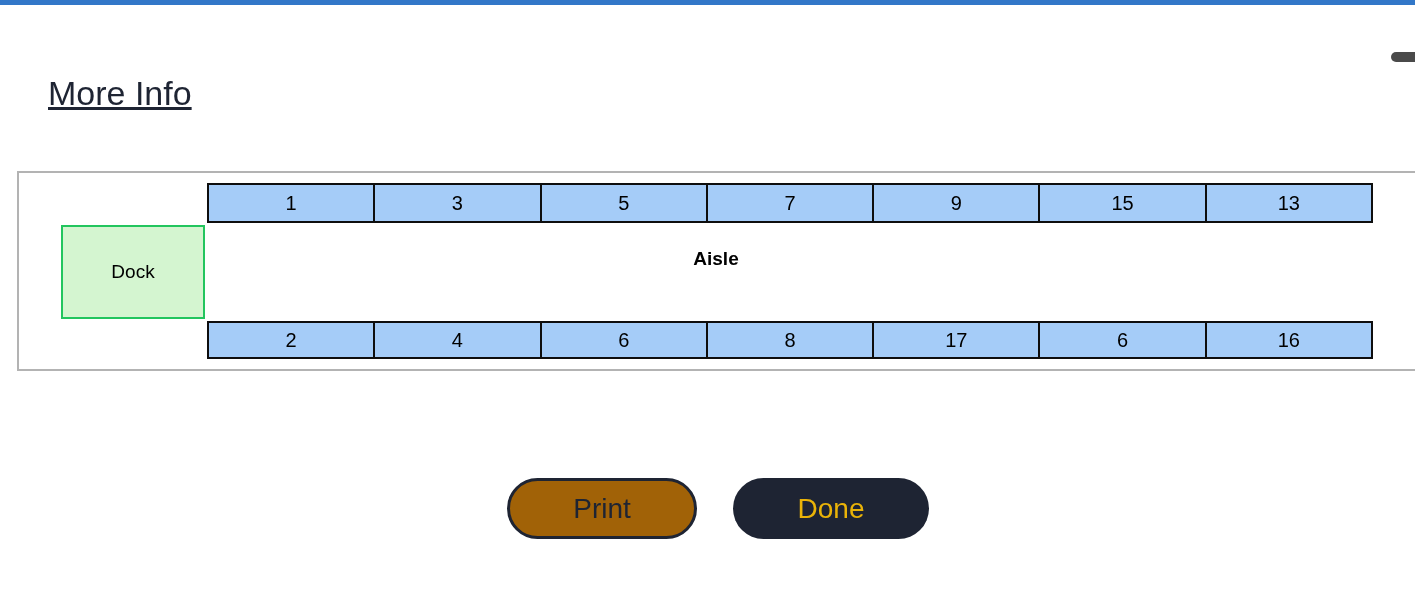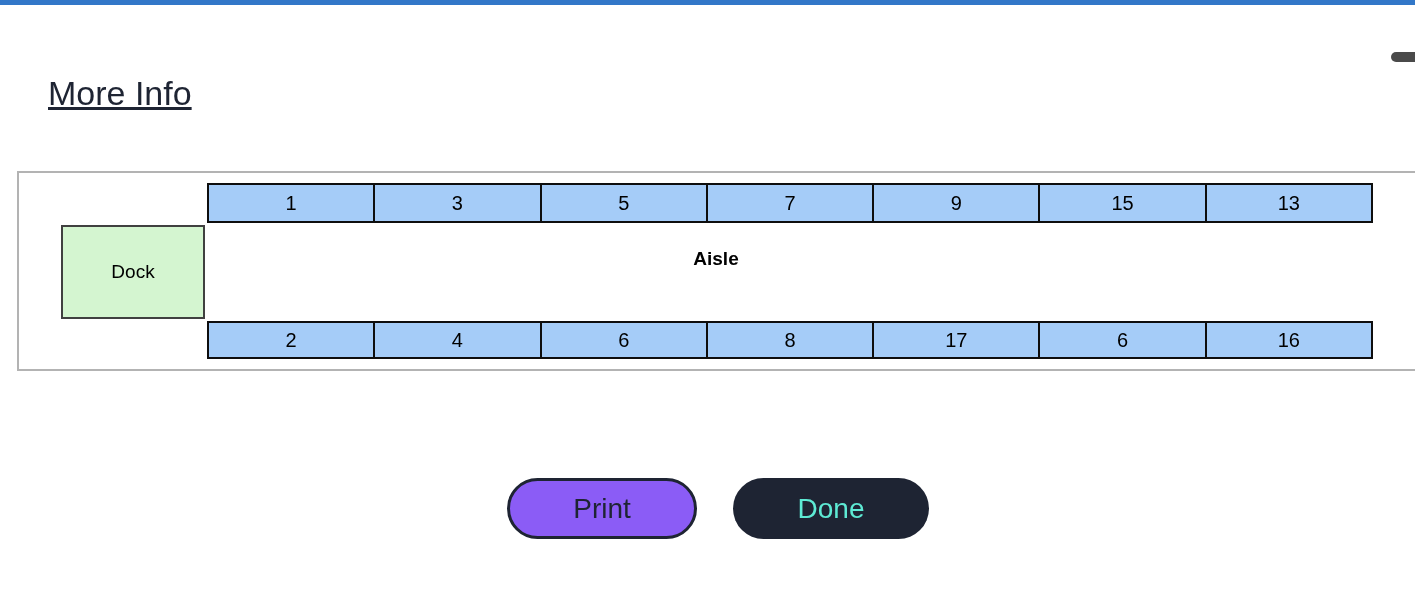--- a/index.html
+++ b/index.html
@@ -54,21 +54,21 @@
     border: 2px solid #0e0e0e;
     display: flex; align-items: center; justify-content: center;
     font-size: 20px; color: #000;
   }
   .bay-cell + .bay-cell { margin-left: -2px; }
 
   .dock-box {
     position: absolute; left: 42px; top: 52px;
     width: 144px; height: 94px;
     background: var(--dock_green);
-    border: 2px solid #404040;
+    border: 2px solid #22c55e;
     display: flex; align-items: center; justify-content: center;
     font-size: 19px; color: #000;
   }
 
   .aisle-label {
     position: absolute; left: 188px; top: 50px;
     width: 1018px; height: 72px;
     display: flex; align-items: center; justify-content: center;
     font-size: 19px; color: #000; font-weight: bold;
   }
@@ -78,29 +78,29 @@
     height: 61px;
     border-radius: 31px;
     font-family: "Liberation Sans", sans-serif;
     font-size: 28px;
     cursor: pointer;
     display: flex; align-items: center; justify-content: center;
     padding: 0;
   }
   .btn-print {
     left: 507px; width: 190px;
-    background: #8b5cf6;
+    background: #a16207;
     border: 3px solid var(--dark_navy);
     color: var(--dark_navy);
   }
   .btn-done {
     left: 733px; width: 196px;
     background: var(--dark_navy);
     border: none;
-    color: #5eead4;
+    color: #eab308;
   }
 </style>
 </head>
 <body>
 
 <div class="accent-bar"></div>
 
 <h1 class="page-title">More Info</h1>
 
 <div class="dash-indicator"></div>

